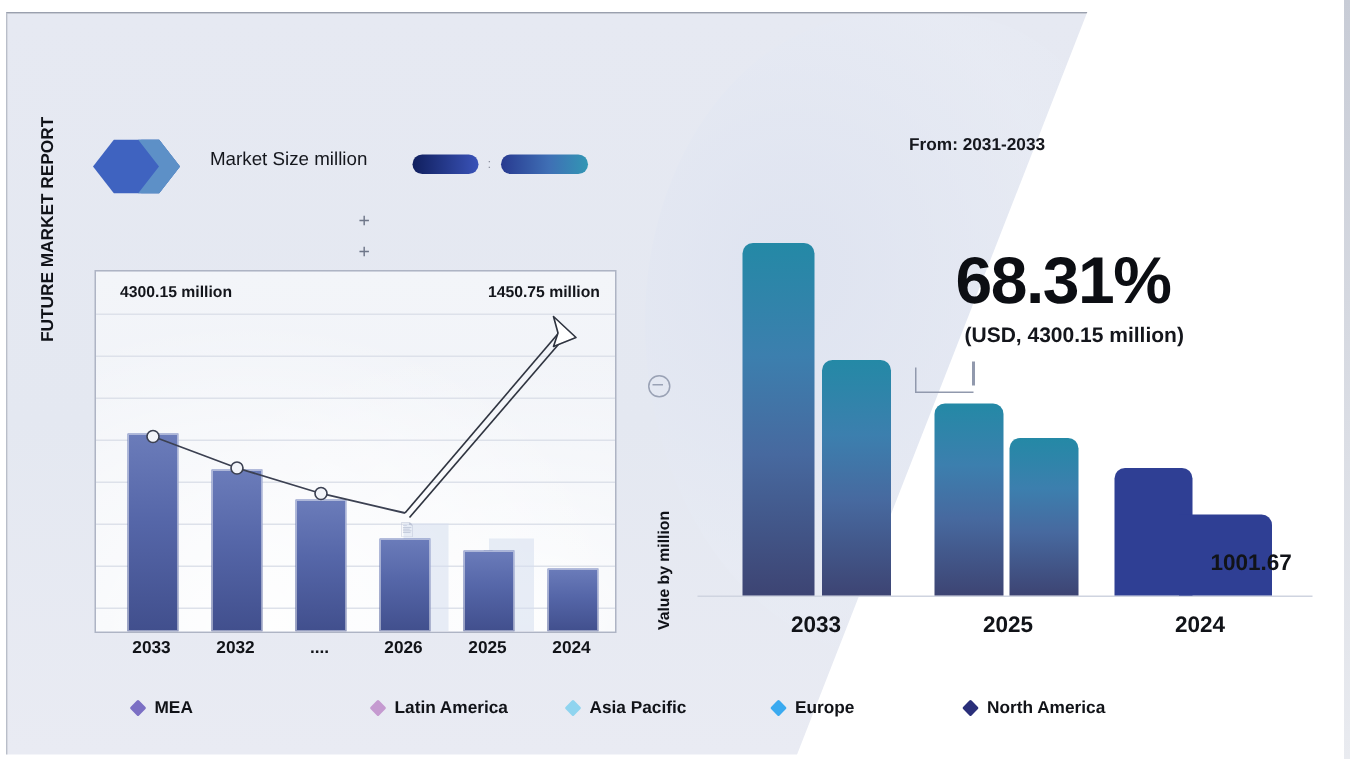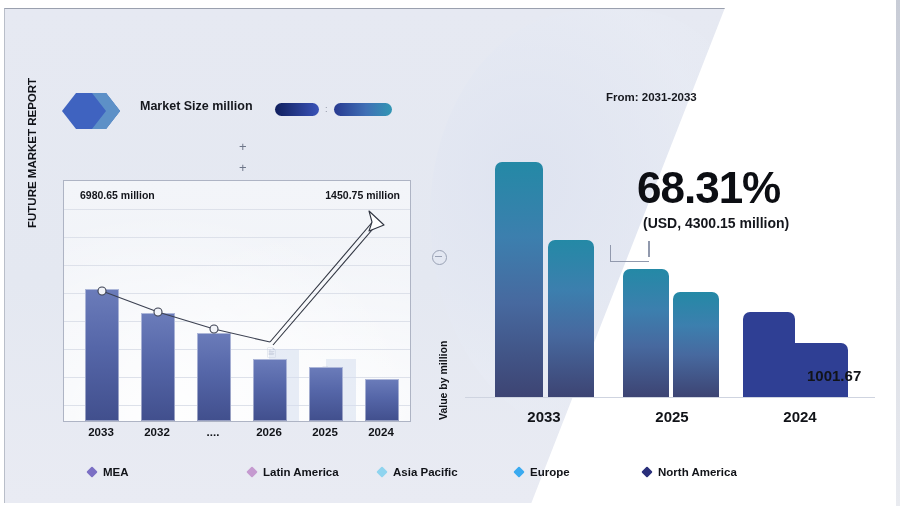--- a/index.html
+++ b/index.html
@@ -43,21 +43,21 @@
     position:absolute;left:606px;top:91px;
     font-size:11.5px;font-weight:bold;color:#16181e;
   }
 
   
   .badge-hex{
     position:absolute;left:62px;top:93px;width:62px;height:36px;
   }
   .badge-label{
     position:absolute;left:124px;top:99px;
-    font-size:12.5px;font-weight:bold;color:#15171d;padding-left:16px;
+    font-size:12.5px;font-weight:normal;color:#15171d;padding-left:16px;
   }
   .pill-row{position:absolute;left:275px;top:103px;display:flex;align-items:center;gap:6px;}
   .pill-a{width:44px;height:13px;border-radius:7px;
     background:linear-gradient(90deg,#101f5e,#3a53b8);}
   .pill-colon{font-size:9px;color:#8e93a2;line-height:9px;}
   .pill-b{width:58px;height:13px;border-radius:7px;
     background:linear-gradient(90deg,#283a90,#3f6fb5 55%,#3296b4);}
 
   
   .plus{position:absolute;color:#6e7689;font-size:13px;line-height:13px;}
@@ -187,21 +187,21 @@
       <i style="top:28px"></i>
         <i style="top:56px"></i>
         <i style="top:84px"></i>
       <i style="top:112px"></i>
         <i style="top:140px"></i>
         <i style="top:168px"></i>
       <i style="top:196px"></i>
         <i style="top:224px"></i>
     </div>
 
-    <div class="cl-top-left-label">6980.65 million</div>
+    <div class="cl-top-left-label">4300.15 million</div>
     <div class="cl-top-right-label">1450.75 million</div>
 
     <div class="cl-ghost" style="left:205px;height:72px;"></div>
     <div class="cl-ghost" style="left:262px;height:62px;"></div>
     <div class="cl-icon" style="left:203px;top:164px;">🖹</div>
     <div class="cl-icon" style="left:258px;top:183px;">🗎</div>
 
     <div class="cl-bars">
       <div class="cl-bar" style="left:21px;height:132px;"></div>
       <div class="cl-bar" style="left:77px;height:108px;"></div>

